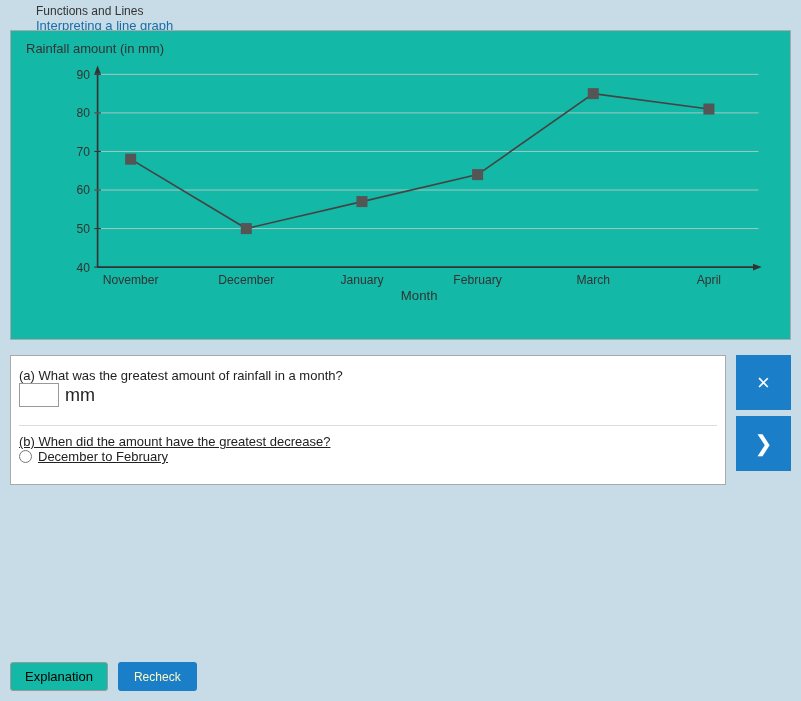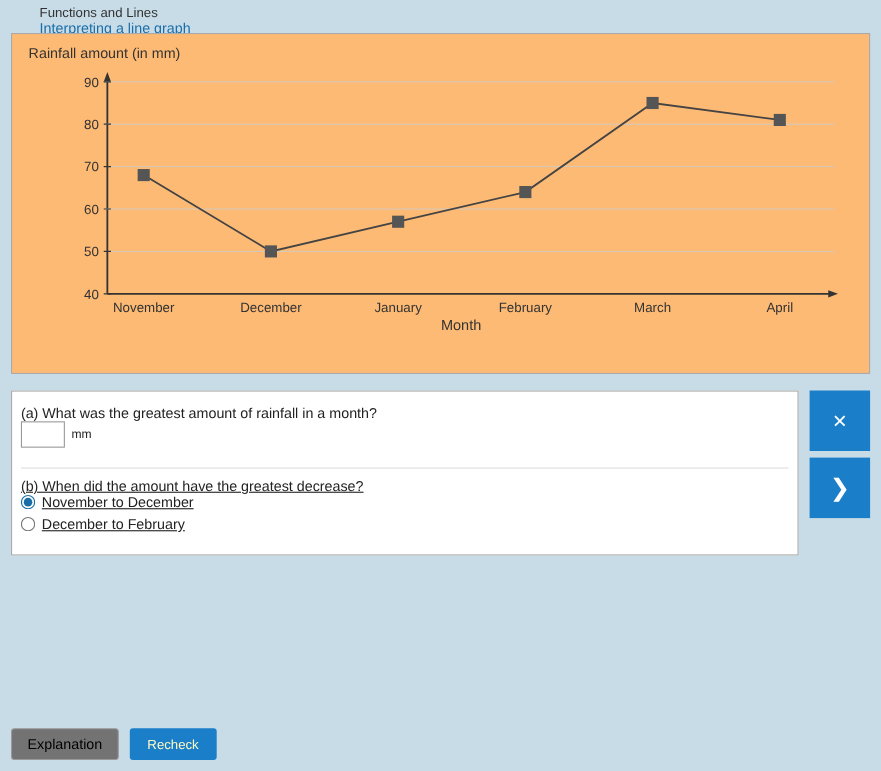--- a/index.html
+++ b/index.html
@@ -29,21 +29,21 @@
       left: 10px;
       right: 10px;
       bottom: 10px;
     }
     .instruction {
       font-size: 14px;
       color: #111;
       margin-bottom: 8px;
     }
     .chart-container {
-      background: #fdba74;
+      background: #14b8a6;
       border: 1px solid #aaa;
       padding: 10px 15px 20px 15px;
       margin-bottom: 15px;
       position: relative;
       height: 310px;
     }
     .chart-title {
       font-size: 13px;
       color: #333;
       margin-bottom: 6px;
@@ -82,21 +82,21 @@
       margin-bottom: 10px;
     }
     .answer-input {
       width: 40px;
       height: 24px;
       border: 1px solid #999;
       text-align: center;
       font-size: 13px;
     }
     .mm-label {
-      font-size: 11px;
+      font-size: 18px;
       color: #222;
       text-align: center;
     }
     .question-b {
       font-size: 13px;
       color: #222;
       margin-bottom: 8px;
       text-decoration: underline;
     }
     .radio-option {
@@ -140,21 +140,21 @@
       justify-content: center;
     }
     .bottom-bar {
       position: absolute;
       bottom: 10px;
       left: 10px;
       display: flex;
       gap: 10px;
     }
     .btn-explanation {
-      background: #737373;
+      background: #14b8a6;
       border: 1px solid #999;
       padding: 6px 14px;
       font-size: 13px;
       cursor: pointer;
       border-radius: 3px;
     }
     .btn-recheck {
       background: #1a7ec8;
       color: #fef9c3;
       border: none;
@@ -232,24 +232,20 @@
       <div class="question-a">
         <div>(a) What was the greatest amount of rainfall in a month?</div>
         <div class="answer-input-row">
           <input class="answer-input" type="text" value="" style="">
           <span class="mm-label">mm</span>
         </div>
       </div>
       <div class="question-b">
         <div>(b) When did the amount have the greatest decrease?</div>
         <div class="radio-option">
-          <input type="radio" name="decrease" value="nov_dec" checked="" style="">
-          <span>November to December</span>
-        </div>
-        <div class="radio-option">
           <input type="radio" name="decrease" value="dec_jan" style="">
           <span>December to February</span>
         </div>
       </div>
     </div>
     <div class="action-buttons">
       <button class="btn-x">×</button>
       <button class="btn-arrow">❯</button>
     </div>
   </div>

